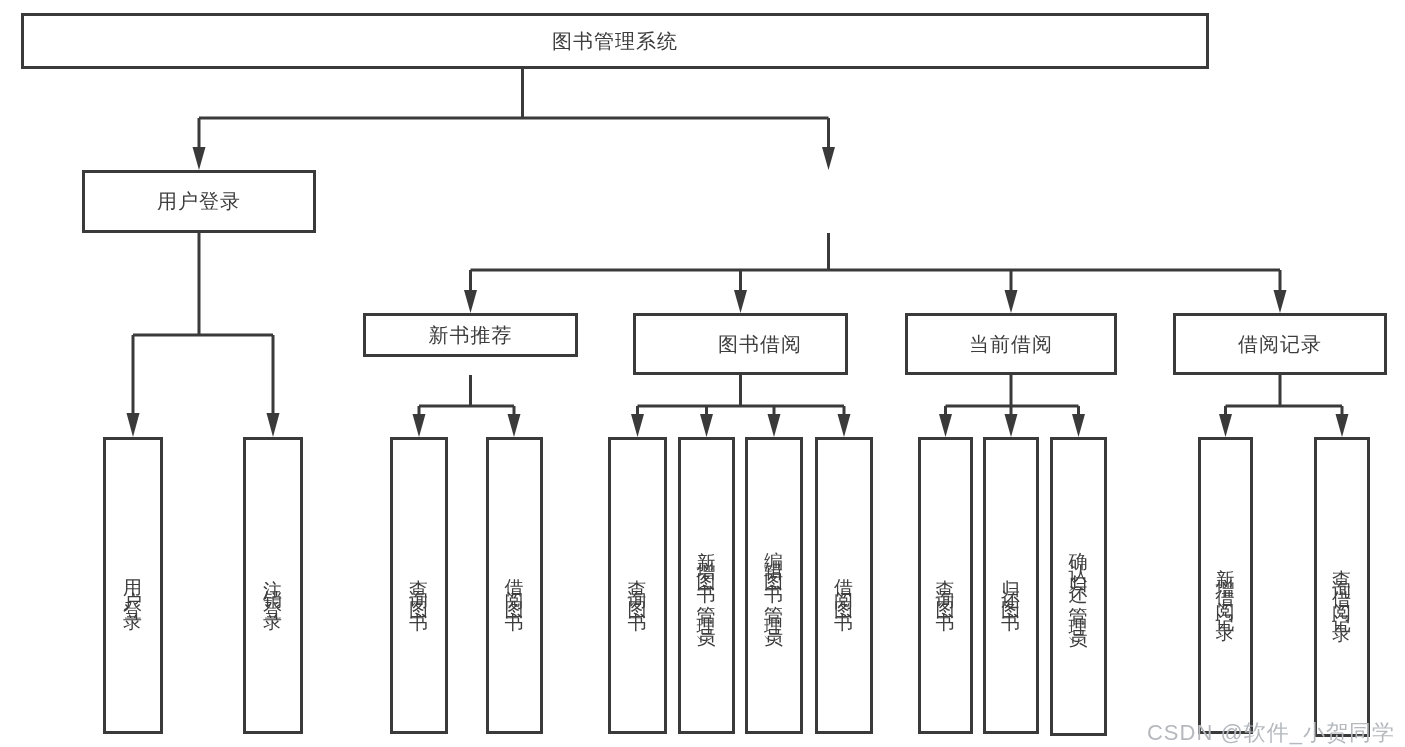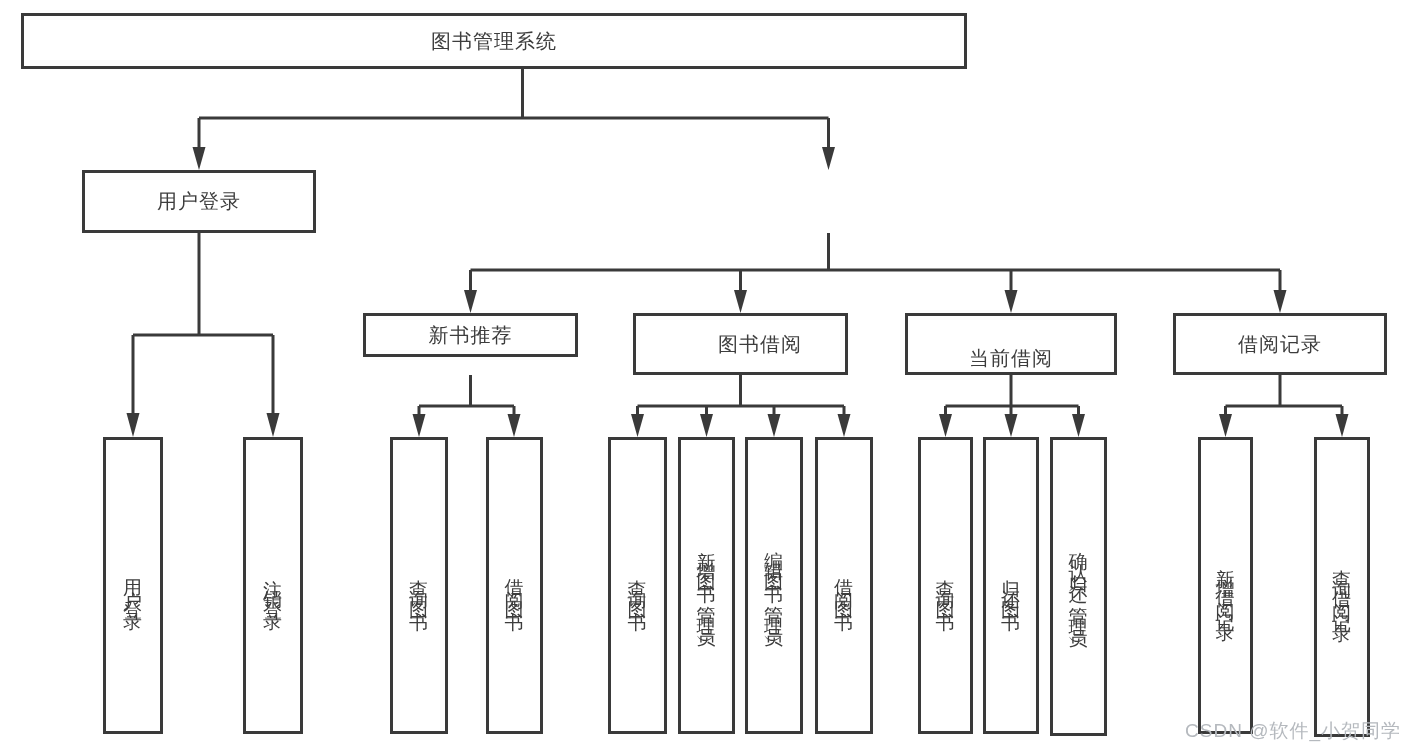--- a/index.html
+++ b/index.html
@@ -26,23 +26,23 @@
   .node.v{font-size:19px;}
   .node.v .vtext{
     writing-mode:vertical-rl;
     text-orientation:mixed;
     letter-spacing:11px;
     line-height:1;
     white-space:nowrap;
   }
   .watermark{
     position:absolute;
-    right:4px;
+    right:10px;
     top:718px;
-    font-size:19px;
+    font-size:22px;
     color:#b5b9be;
     letter-spacing:1px;
     z-index:3;
     white-space:nowrap;
   }
 </style>
 </head>
 <body>
 
 <div class="canvas">
@@ -87,35 +87,35 @@
 
       <polygon points="939,414 952,414 945.5,437"></polygon>
       <polygon points="1004.5,414 1017.5,414 1011,437"></polygon>
       <polygon points="1072,414 1085,414 1078.5,437"></polygon>
 
       <polygon points="1219,414 1232,414 1225.5,437"></polygon>
       <polygon points="1335.5,414 1348.5,414 1342,437"></polygon>
     </g>
   </svg>
 
-  <div class="node h" style="left:21px;top:13px;width:946px;height:56px;">
+  <div class="node h" style="left:21px;top:13px;width:1188px;height:56px;">
     <span>图书管理系统</span>
   </div>
 
   <div class="node h" style="left:82px;top:170px;width:234px;height:63px;">
     <span>用户登录</span>
   </div>
 
   <div class="node h" style="left:363px;top:313px;width:215px;height:44px;">
     <span>新书推荐</span>
   </div>
   <div class="node h" style="left:633px;top:313px;width:215px;height:62px;padding-left:39px;">
     <span>图书借阅</span>
   </div>
-  <div class="node h" style="left:905px;top:313px;width:212px;height:62px;align-items:flex-end;">
+  <div class="node h" style="left:905px;top:313px;width:212px;height:62px;">
     <span>当前借阅</span>
   </div>
   <div class="node h" style="left:1173px;top:313px;width:214px;height:62px;">
     <span>借阅记录</span>
   </div>
 
   <div class="node v" style="left:103px;top:437px;width:60px;height:297px;">
     <span class="vtext">用户登录</span>
   </div>
   <div class="node v" style="left:243px;top:437px;width:60px;height:297px;">

